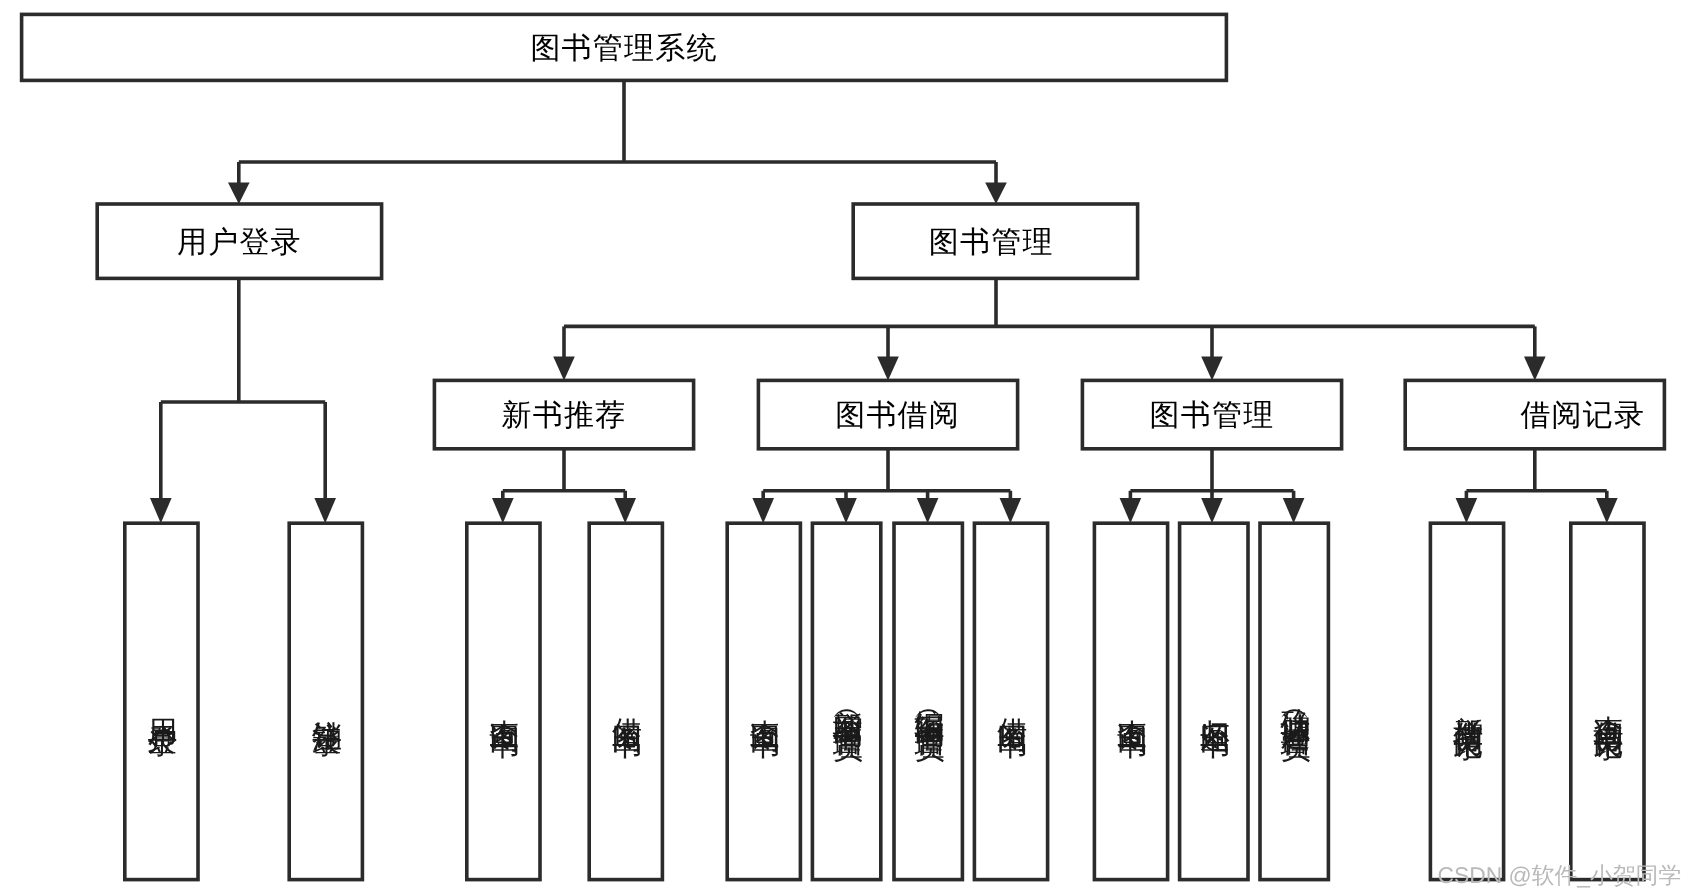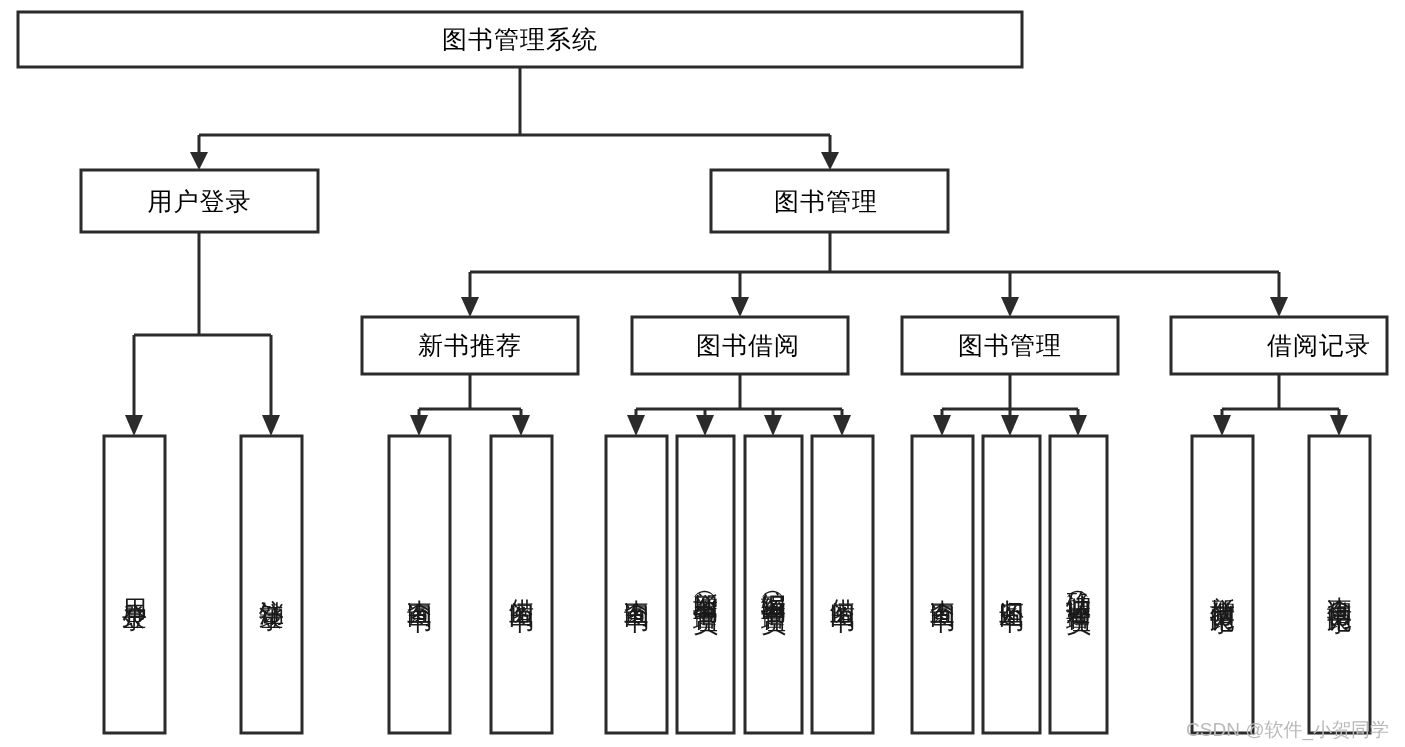--- a/index.html
+++ b/index.html
@@ -55,21 +55,21 @@
   .leaf-cell {
     position: absolute;
     box-sizing: border-box;
     display: flex;
     align-items: center;
     justify-content: center;
     pointer-events: auto;
   }
   .watermark {
     position: absolute;
-    right: 16px;
+    right: 4px;
     bottom: 4px;
     font-family: "Liberation Sans", "DejaVu Sans", sans-serif;
     font-size: 19px;
     color: #b9b9b9;
     white-space: nowrap;
     user-select: none;
   }
   .hnode-cell {
     position: absolute;
     box-sizing: border-box;

